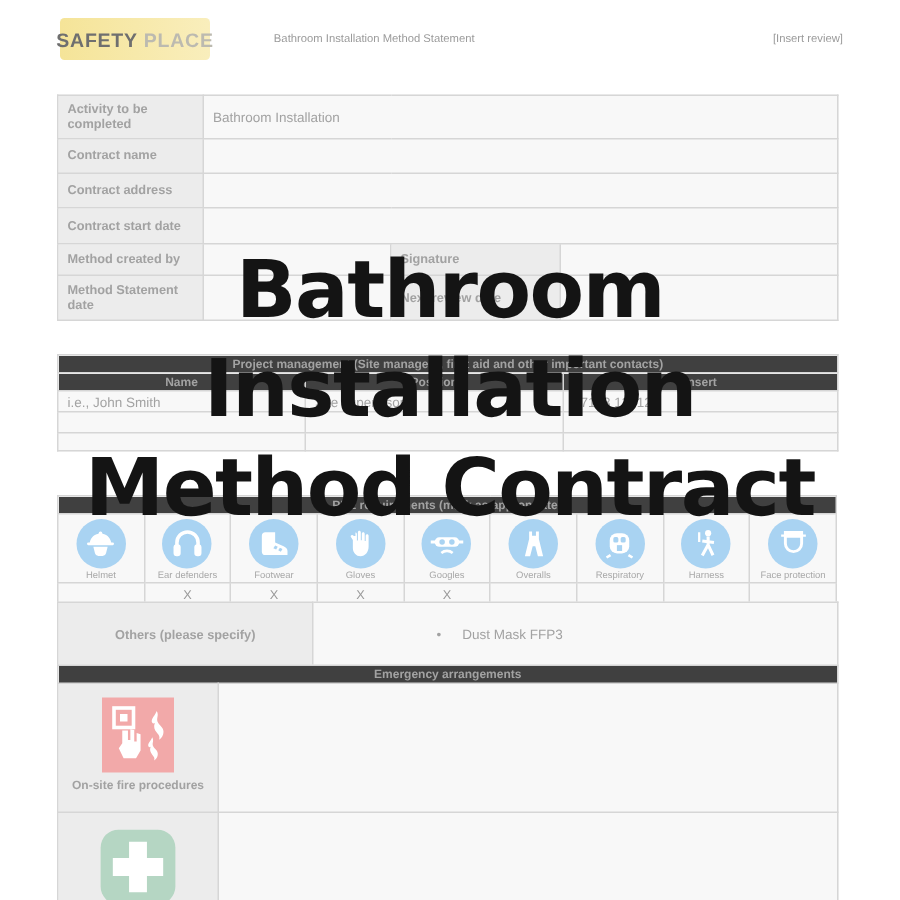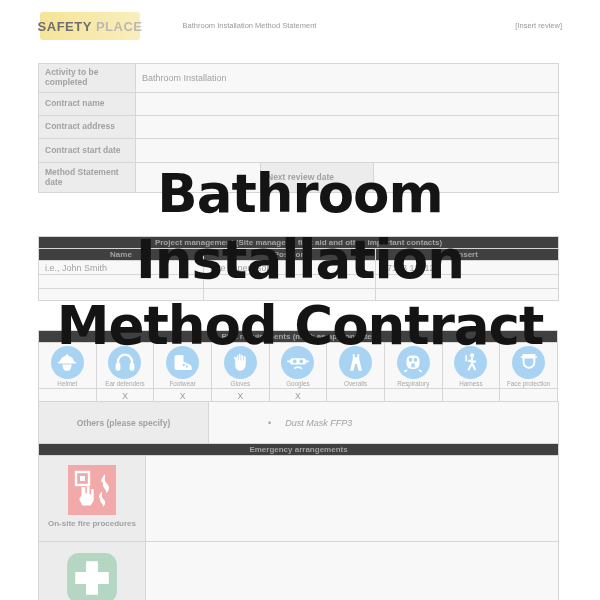--- a/index.html
+++ b/index.html
@@ -42,21 +42,21 @@
   #emergency{top:443px;}
   
   .ppe-cell{padding:2px 0 1px 0;text-align:center;background:#f8f8f8;}
   .ppe-circle{width:33px;height:33px;border-radius:50%;background:#a9d3f2;
               margin:1px auto 1px auto;display:flex;align-items:center;justify-content:center;}
   .ppe-circle svg{width:26px;height:26px;display:block;}
   .ppe-label{font-size:6.3px;color:#a8a8a8;margin-top:1px;white-space:nowrap;}
   .mark-cell{height:14px;text-align:center;padding:0;background:#f8f8f8;
              font-size:8.5px;color:#9a9a9a;}
   .others-lbl{background:#ececec;font-weight:700;text-align:center;height:42px;padding:0;}
-  .others-val{background:#f8f8f8;font-size:9px;padding-left:59px;font-style:italic;}
+  .others-val{background:#f8f8f8;font-size:9px;padding-left:82px;}
   .bullet::before{content:"•";margin-right:14px;font-size:9px;}
   
   .em-lbl{background:#ececec;text-align:center;padding:4px 2px 3px 2px;vertical-align:top;}
   .em-lbl .cap{font-size:8px;font-weight:700;color:#a2a2a2;white-space:nowrap;}
   .fire-box{width:48px;height:50px;margin:5px auto 4px auto;background:#f2a9a9;}
   .aid-box{width:52px;height:52px;margin:6px auto 4px auto;}
   .em-val{background:#f8f8f8;}
   .em-fire-row td{height:78px;}
   .em-aid-row td{height:160px;}
   
@@ -95,20 +95,26 @@
       <td class="lbl">Contract name</td>
       <td class="val" colspan="3"></td>
     </tr>
     <tr style="height:23px">
       <td class="lbl">Contract address</td>
       <td class="val" colspan="3"></td>
     </tr>
     <tr style="height:24px">
       <td class="lbl">Contract start date</td>
       <td class="val" colspan="3"></td>
+    </tr>
+    <tr style="height:21px">
+      <td class="lbl">Method created by</td>
+      <td class="val"></td>
+      <td class="lbl">Signature</td>
+      <td class="val"></td>
     </tr>
     <tr style="height:30px">
       <td class="lbl">Method Statement date</td>
       <td class="val"></td>
       <td class="lbl">Next review date</td>
       <td class="val"></td>
     </tr>
   </tbody>
     </table>
 

